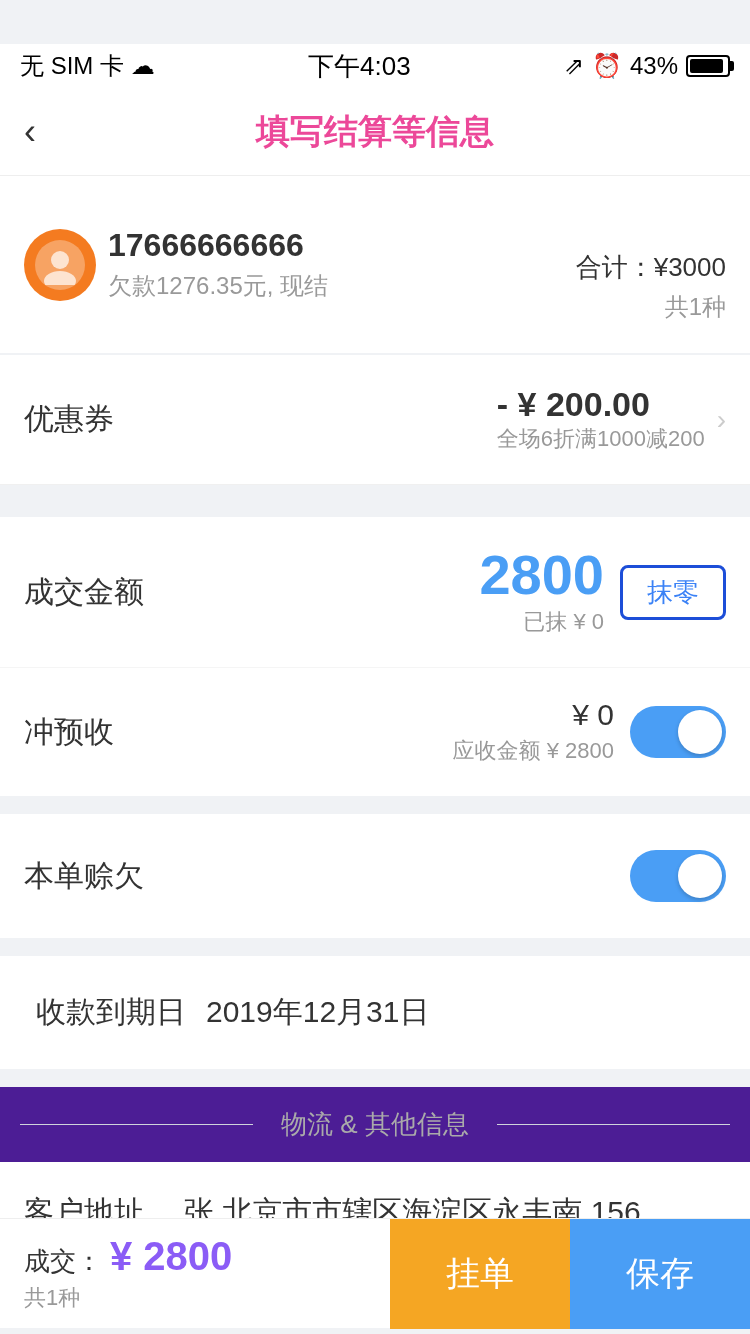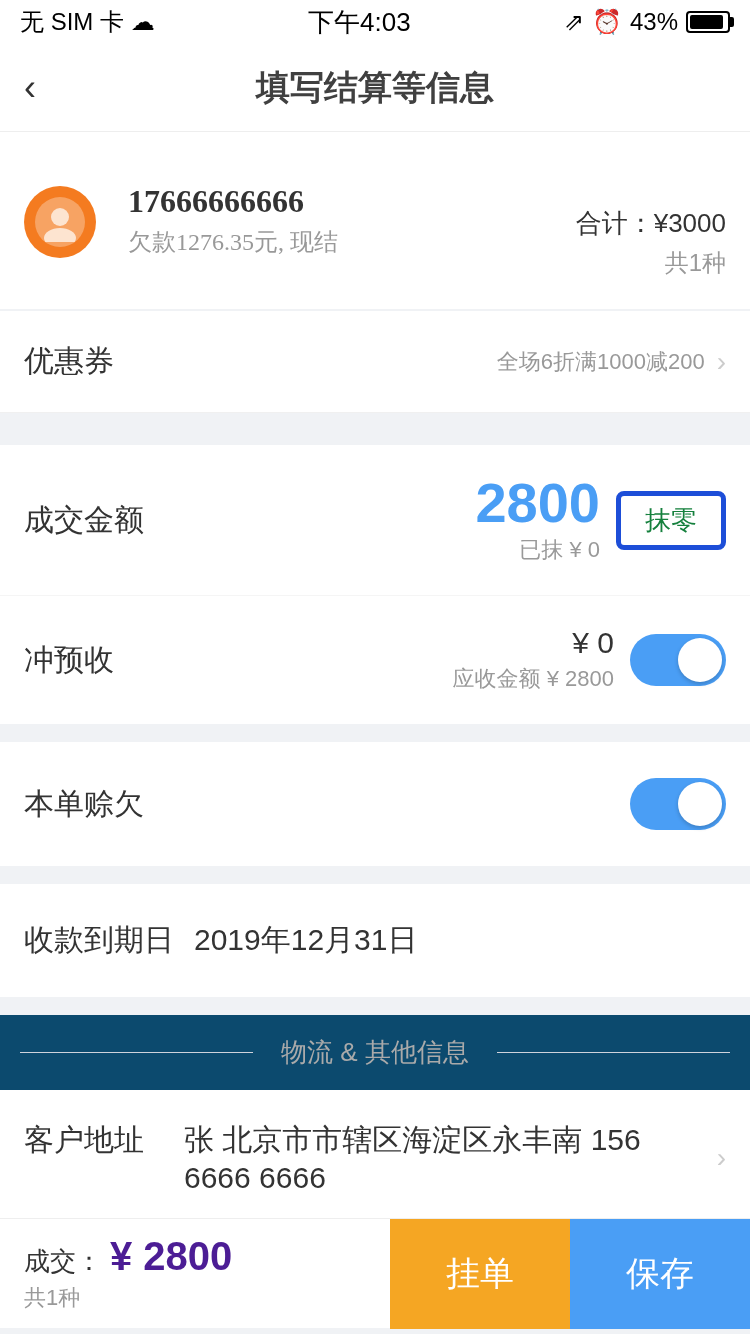--- a/index.html
+++ b/index.html
@@ -18,20 +18,21 @@
     .status-bar {
       width: 100%;
       height: 44px;
       background: #fff;
       display: flex;
       align-items: center;
       justify-content: space-between;
       padding: 0 20px;
       font-size: 24px;
       color: #000;
+      margin-top: 44px;
     }
     .status-bar-left {
       display: flex;
       align-items: center;
       gap: 8px;
     }
     .status-bar-center {
       font-size: 26px;
       font-weight: 500;
     }
@@ -83,43 +84,42 @@
     .nav-back {
       position: absolute;
       left: 24px;
       font-size: 36px;
       color: #333;
       cursor: pointer;
     }
     .nav-title {
       font-size: 34px;
       font-weight: 600;
-      color: #404040;
+      color: #ec4899;
     }
 
     
     .content {
       width: 100%;
       padding-bottom: 120px;
     }
 
     
     .customer-card {
       background: #fff;
       padding: 30px 24px;
       display: flex;
       align-items: center;
       justify-content: space-between;
       margin-bottom: 2px;
     }
     .customer-left {
       display: flex;
-      align-items: flex-end;
-      gap: 32px;
-      font-family: Liberation Serif, serif;
+      align-items: center;
+      gap: 12px;
     }
     .avatar {
       width: 72px;
       height: 72px;
       border-radius: 50%;
       background: #f47b20;
       display: flex;
       align-items: center;
       justify-content: center;
     }
@@ -234,25 +234,25 @@
       color: #4a9ef5;
       line-height: 1;
     }
     .deal-amount-sub {
       font-size: 22px;
       color: #999;
       text-align: right;
       margin-top: 4px;
     }
     .round-zero-btn {
-      border: 5px solid #1d4ed8;
+      border: 3px solid #1d4ed8;
       border-radius: 8px;
       padding: 7px 24px;
       font-size: 26px;
-      color: #15803d;
+      color: #3b82f6;
       background: #fff;
       cursor: pointer;
     }
     .deal-amount-col {
       text-align: right;
     }
 
     
     .toggle {
       width: 96px;
@@ -311,29 +311,30 @@
     .due-date-row {
       padding: 36px 24px;
       display: flex;
       align-items: center;
       gap: 20px;
     }
     .due-date-label {
       font-size: 30px;
       color: #333;
       white-space: nowrap;
+      margin-left: 12px;
     }
     .due-date-value {
       font-size: 30px;
       color: #333;
     }
 
     
     .logistics-divider {
-      background: #0c4a6e;
+      background: #4c1d95;
       padding: 20px;
       display: flex;
       align-items: center;
       justify-content: center;
       gap: 28px;
     }
     .logistics-line {
       flex: 1;
       height: 1px;
       background: #d0d3dc;
@@ -394,21 +395,21 @@
       flex: 1;
       padding: 0 24px;
     }
     .bottom-deal-label {
       font-size: 26px;
       color: #333;
     }
     .bottom-deal-amount {
       font-size: 40px;
       font-weight: 700;
-      color: #4c1d95;
+      color: #8b5cf6;
     }
     .bottom-count {
       font-size: 22px;
       color: #999;
       margin-top: 4px;
     }
     .bottom-btn-hang {
       width: 180px;
       height: 110px;
       background: #f5a623;
@@ -476,20 +477,21 @@
     <div class="customer-right">
       <div class="total-label">合计：¥3000</div>
       <div class="total-count">共1种</div>
     </div>
   </div>
 
   <div class="coupon-row">
     <div class="coupon-label">优惠券</div>
     <div class="coupon-right">
       <div>
+        <div class="coupon-amount">- ¥ 200.00</div>
         <div class="coupon-desc">全场6折满1000减200</div>
       </div>
       <div class="chevron-right">›</div>
     </div>
   </div>
 
   <div class="section-divider"></div>
 
   <div class="form-section">
     <div class="form-row">

